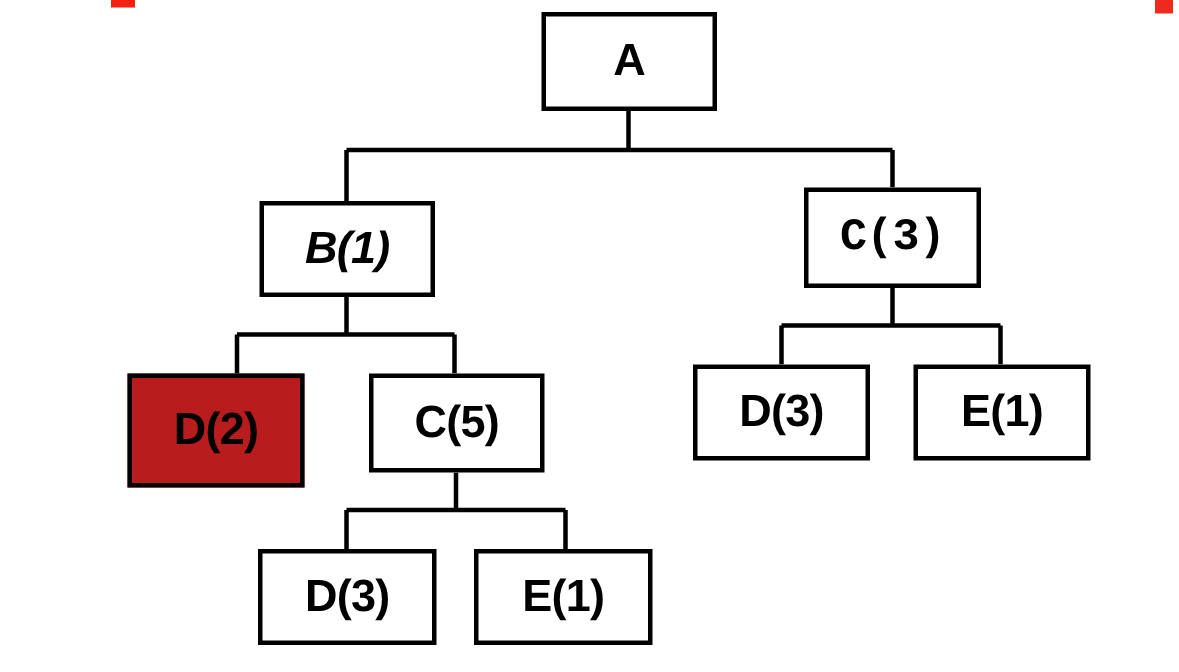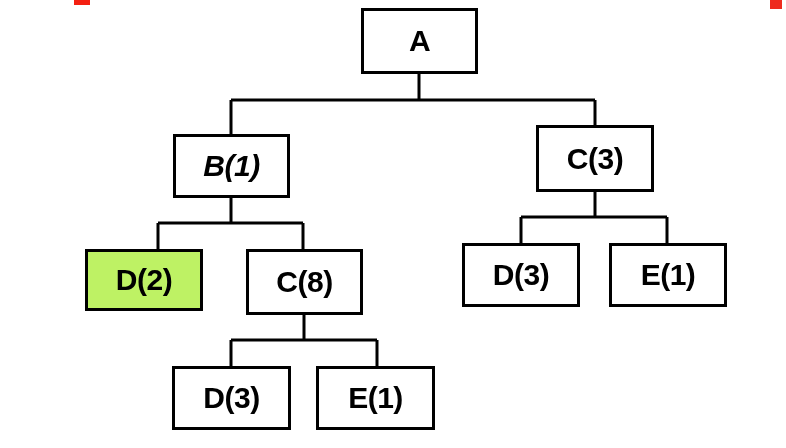--- a/index.html
+++ b/index.html
@@ -68,27 +68,27 @@
   </svg>
 
   <div id="nodes-layer">
       <div class="node-box" style="left: 361px; top: 8px; width: 117px; height: 66px; border-color: rgb(0, 0, 0); background: rgb(255, 255, 255);">
         <span class="node-label" style="color: rgb(0, 0, 0);">A</span>
       </div>
       <div class="node-box" style="left: 173px; top: 134px; width: 117px; height: 64px; border-color: rgb(0, 0, 0); background: rgb(255, 255, 255); font-style: italic;">
         <span class="node-label" style="color: rgb(0, 0, 0);">B(1)</span>
       </div>
       <div class="node-box" style="left: 536px; top: 125px; width: 118px; height: 67px; border-color: rgb(0, 0, 0); background: rgb(255, 255, 255);">
-        <span class="node-label" style="color: rgb(0, 0, 0);">C(3)</span>
+        <span class="node-label" style="color: rgb(0, 0, 0); font-family: Liberation Mono, monospace;">C(3)</span>
       </div>
-      <div class="node-box" style="left: 85px; top: 249px; width: 118px; height: 62px; border-color: rgb(0, 0, 0); background: #bef264;">
+      <div class="node-box" style="left: 85px; top: 249px; width: 118px; height: 76px; border-color: rgb(0, 0, 0); background: #b91c1c;">
         <span class="node-label" style="color: rgb(0, 0, 0);">D(2)</span>
       </div>
       <div class="node-box" style="left: 246px; top: 249px; width: 117px; height: 66px; border-color: rgb(0, 0, 0); background: rgb(255, 255, 255);">
-        <span class="node-label" style="color: rgb(0, 0, 0);">C(8)</span>
+        <span class="node-label" style="color: rgb(0, 0, 0);">C(5)</span>
       </div>
       <div class="node-box" style="left: 462px; top: 243px; width: 118px; height: 64px; border-color: rgb(0, 0, 0); background: rgb(255, 255, 255);">
         <span class="node-label" style="color: rgb(0, 0, 0);">D(3)</span>
       </div>
       <div class="node-box" style="left: 609px; top: 243px; width: 118px; height: 64px; border-color: rgb(0, 0, 0); background: rgb(255, 255, 255);">
         <span class="node-label" style="color: rgb(0, 0, 0);">E(1)</span>
       </div>
       <div class="node-box" style="left: 172px; top: 366px; width: 119px; height: 64px; border-color: rgb(0, 0, 0); background: rgb(255, 255, 255);">
         <span class="node-label" style="color: rgb(0, 0, 0);">D(3)</span>
       </div>

